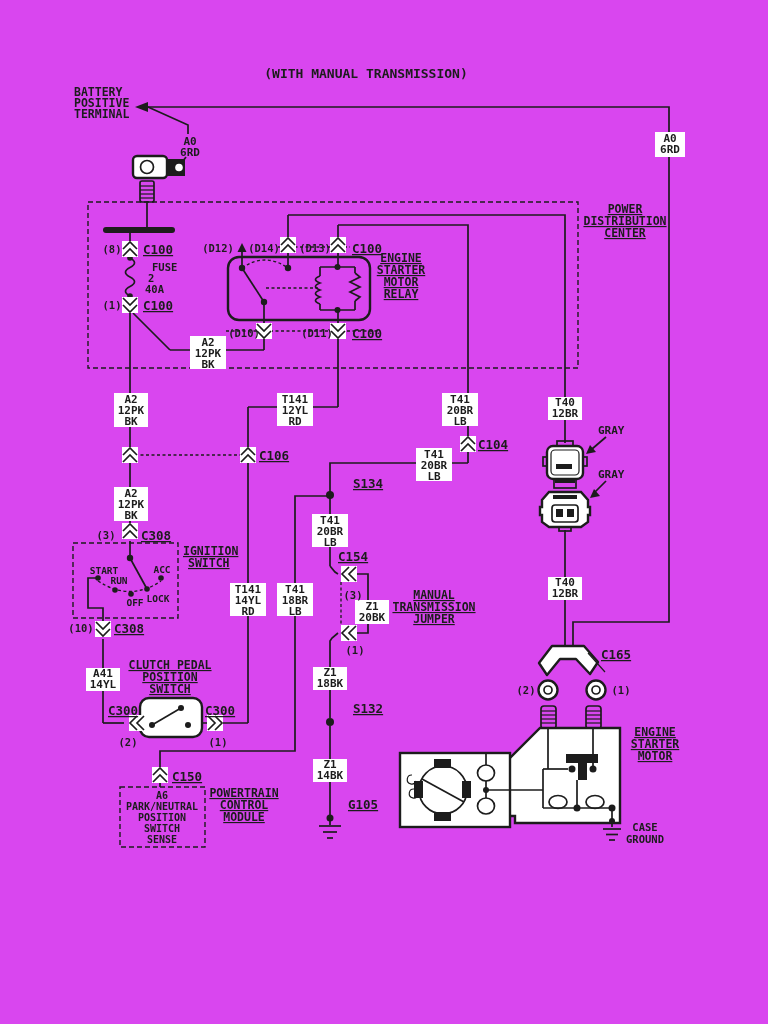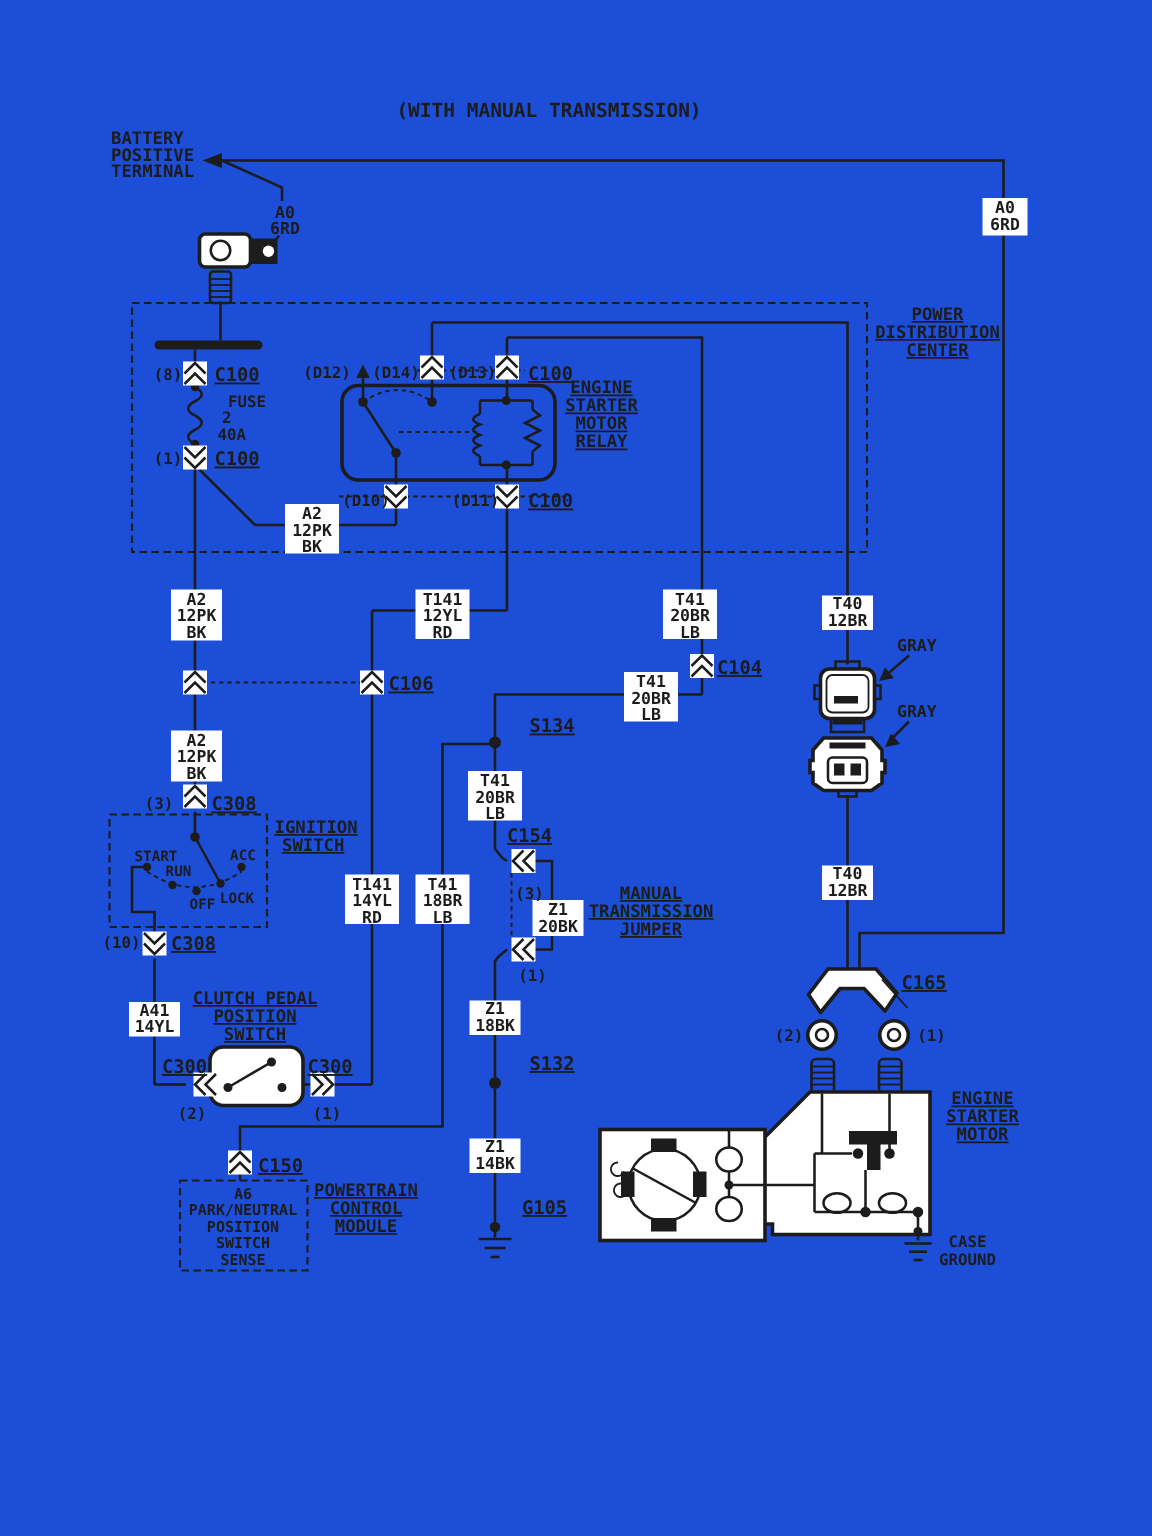--- a/index.html
+++ b/index.html
@@ -1,16 +1,16 @@
 <!DOCTYPE html>
 <html><head>
 <meta charset="utf-8">
 <style>
   html,body{margin:0;padding:0;background:#ffffff;}
-  #page{width:768px;height:1024px;position:relative;background:#1d4ed8;}
+  #page{width:768px;height:1024px;position:relative;background:#d946ef;}
   svg{display:block;}
   .w{stroke:#1c1c1c;stroke-width:1.7;fill:none;}
   .w2{stroke:#1c1c1c;stroke-width:2.4;fill:none;}
   .thin{stroke:#1c1c1c;stroke-width:1.2;fill:none;}
   .dashbox{stroke:#1c1c1c;stroke-width:1.4;fill:none;stroke-dasharray:5,3;}
   .dash2{stroke:#1c1c1c;stroke-width:1.3;fill:none;stroke-dasharray:3,2.5;}
   .dot{fill:#1c1c1c;stroke:none;}
   .ink{fill:#1c1c1c;stroke:none;}
   .whitefill{fill:#ffffff;}
   text{font-family:"DejaVu Sans Mono","Liberation Mono",monospace;font-weight:bold;fill:#1c1c1c;}

